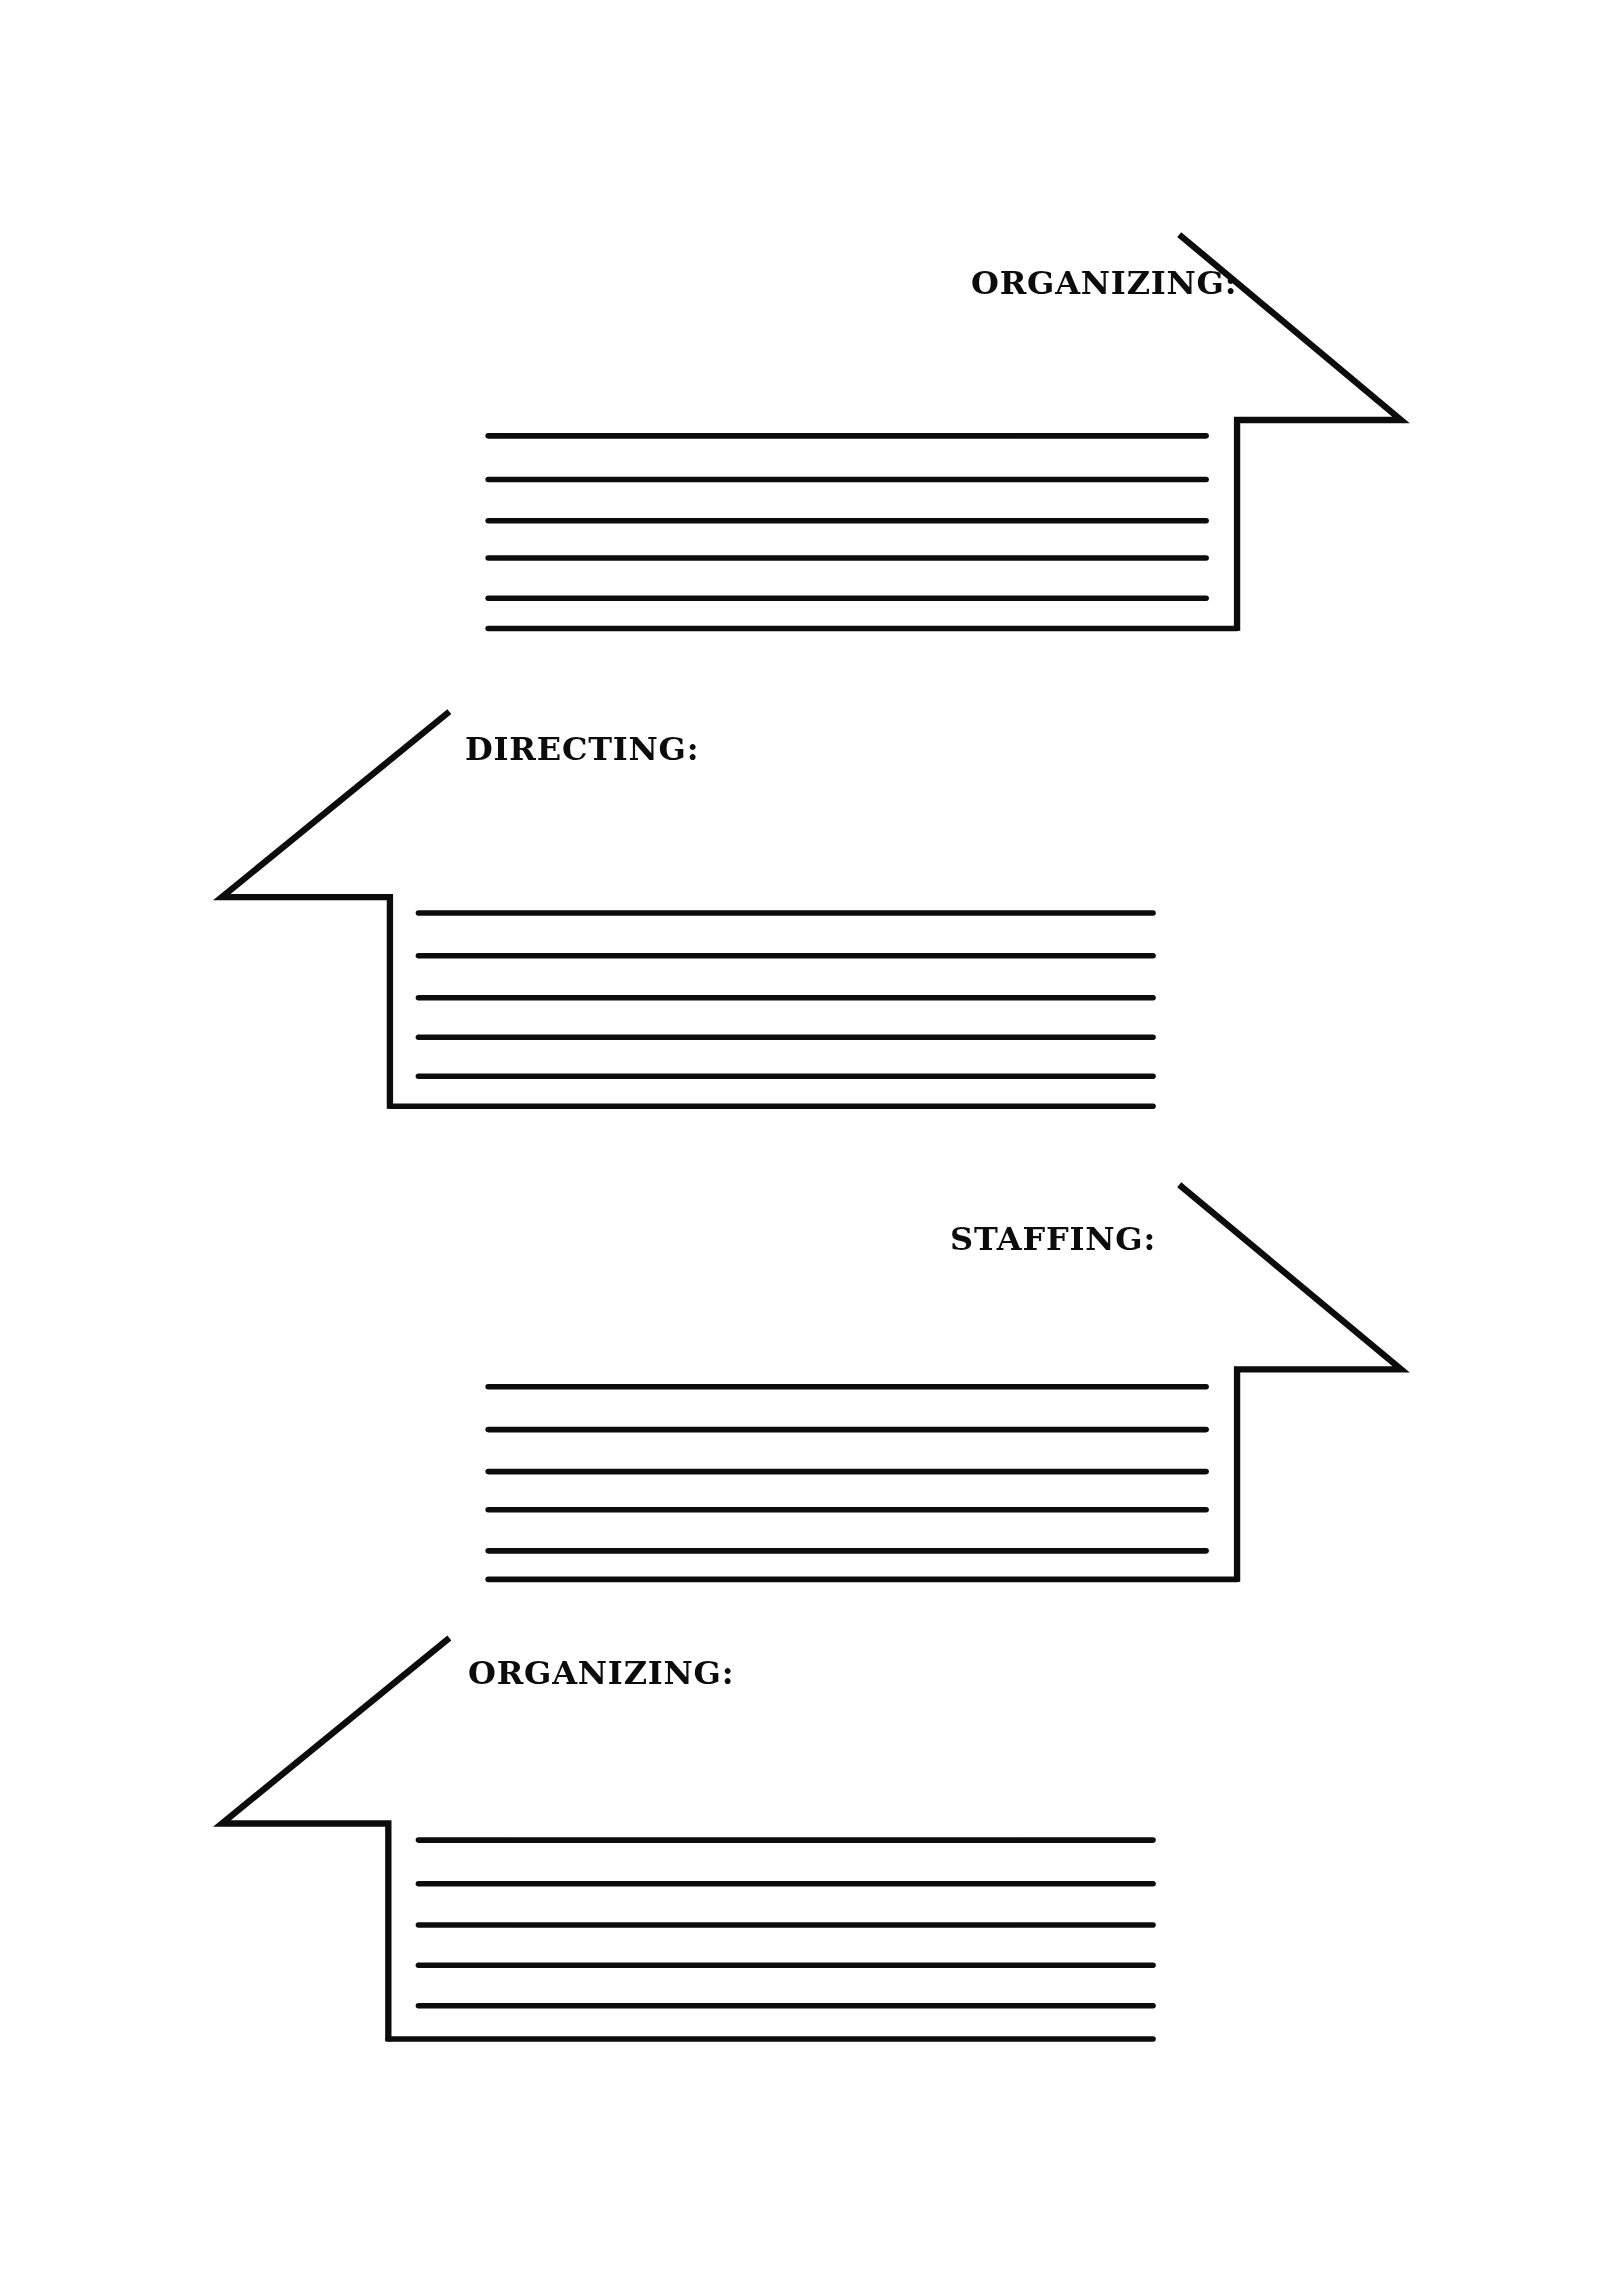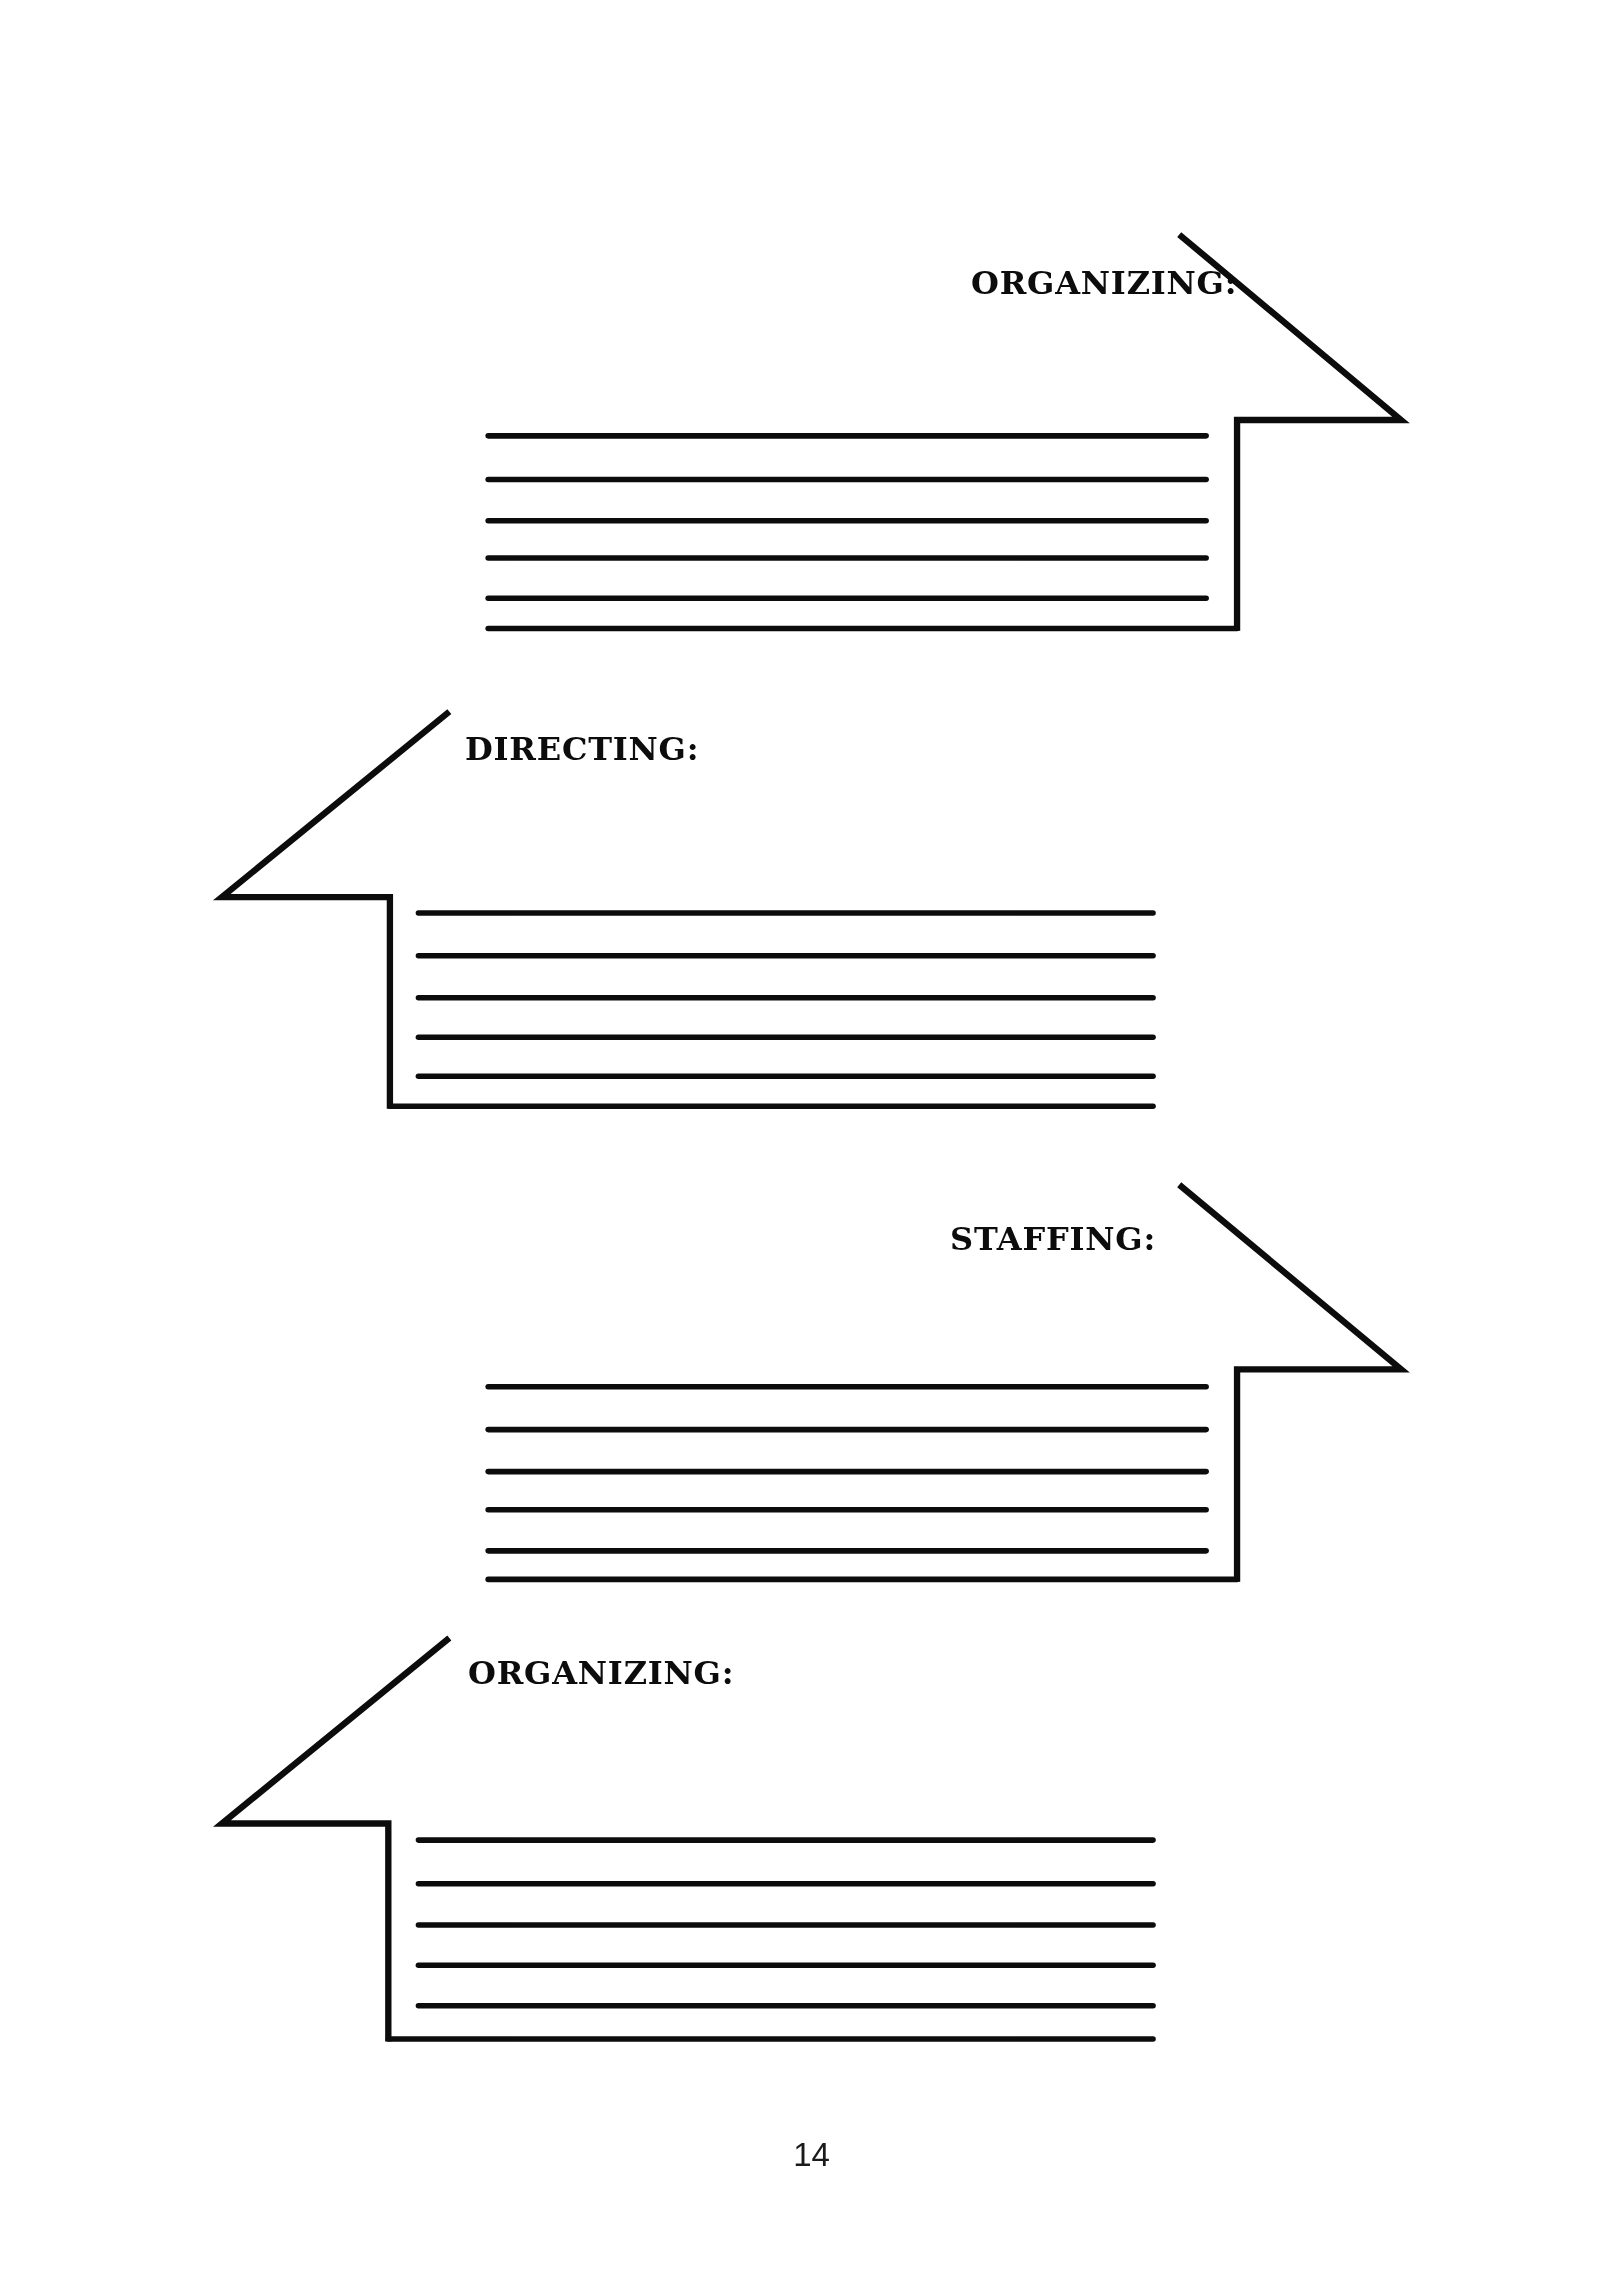--- a/index.html
+++ b/index.html
@@ -99,16 +99,15 @@
   </svg>
 
   <span class="section-label label-organizing">ORGANIZING:</span>
 
   <span class="section-label label-staffing">DIRECTING:</span>
 
   <span class="section-label label-directing">STAFFING:</span>
 
   <span class="section-label label-controlling">ORGANIZING:</span>
 
-  <div class="page-number">14</div>
 
 </div>
 
 
 </body></html>

